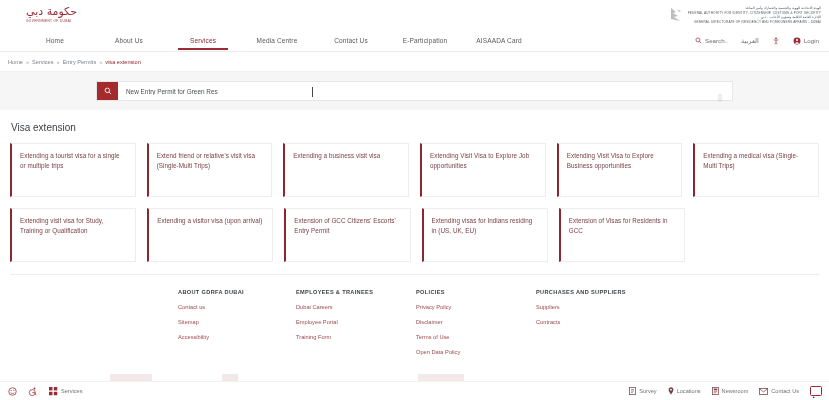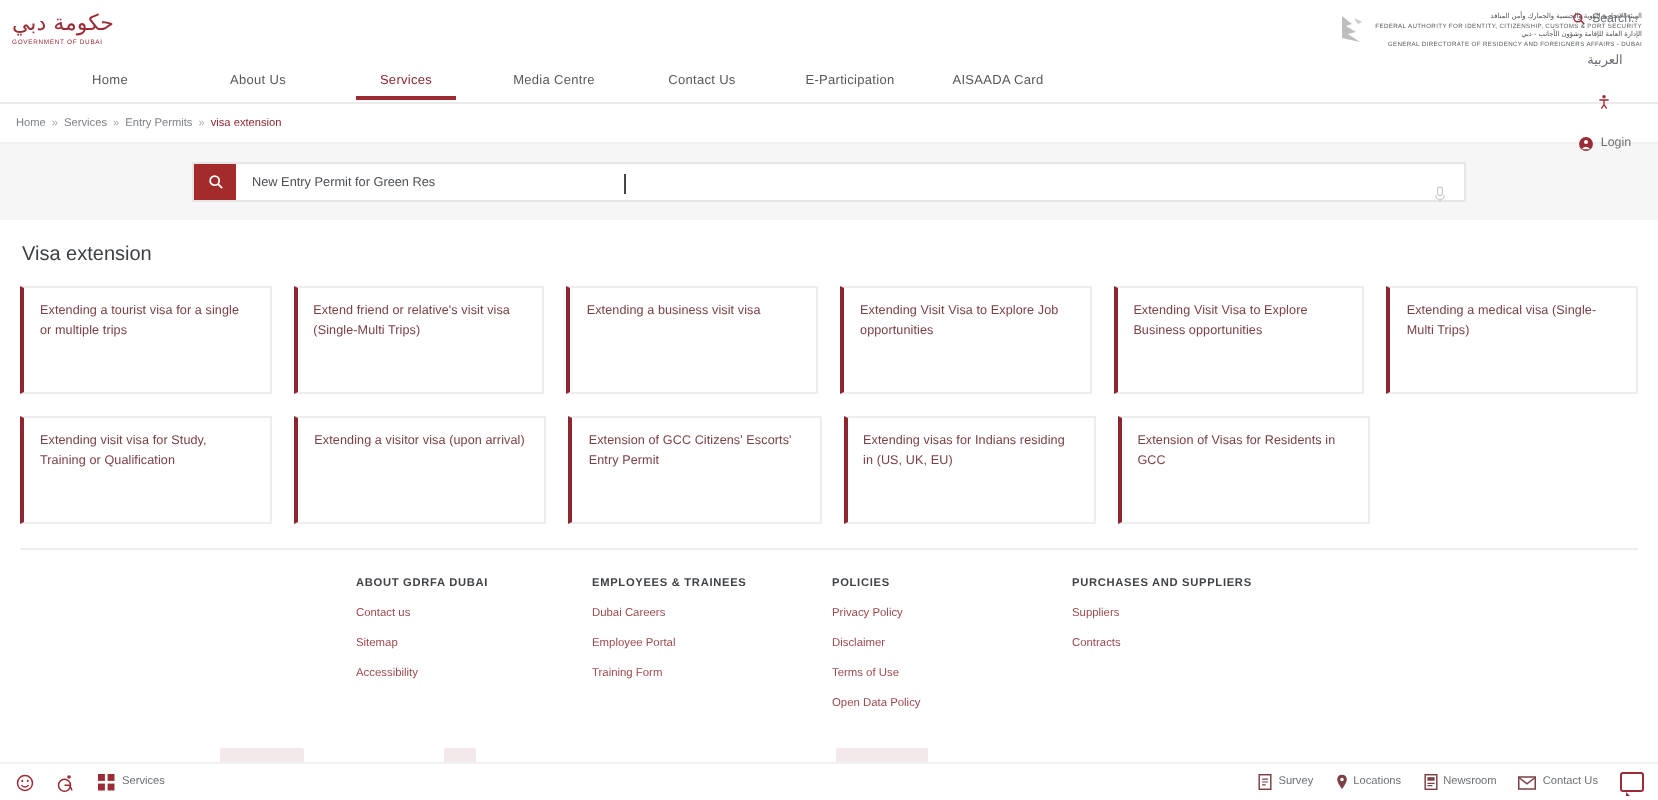--- a/index.html
+++ b/index.html
@@ -14,21 +14,21 @@
 
   
   .topbar {
     height: 30px;
     background: #ffffff;
     display: flex;
     align-items: center;
     justify-content: space-between;
     padding: 0 8px 0 6px;
   }
-  .gov-logo { display: flex; flex-direction: column; align-items: flex-start; }
+  .gov-logo { display: flex; flex-direction: column; align-items: flex-start; margin-left: 20px; }
   .gov-logo .ar {
     font-size: 11px; color: #9b2c35; letter-spacing: .5px;
     font-family: "DejaVu Sans", sans-serif; line-height: 12px;
   }
   .gov-logo .en {
     font-size: 3.2px; color: #9b2c35; letter-spacing: .35px;
     line-height: 5px; margin-top: 1px;
   }
   .fed-logo { display: flex; align-items: center; gap: 4px; }
   .fed-mark { width: 16px; height: 18px; opacity: .75; }
@@ -52,21 +52,21 @@
     font-size: 6.5px; color: #55595d; padding: 0 0;
     width: 74px; text-align: center; position: relative; cursor: pointer;
     letter-spacing: .15px;
   }
   .nav-item.active { color: #8c2730; }
   .nav-item.active::after {
     content: ""; position: absolute; left: 12px; right: 12px; bottom: -6px;
     height: 1.6px; background: #9b2c35;
   }
   .nav-right {
-    position: absolute; right: 10px; display: flex; align-items: center; gap: 13px; flex-direction: column;
+    position: absolute; right: 10px; display: flex; align-items: center; gap: 13px;
   }
   .nav-util { display: flex; align-items: center; gap: 3px; font-size: 6.2px; color: #6a6e72; cursor: pointer; }
   .nav-util.ar { font-family: "DejaVu Sans", sans-serif; font-size: 6.5px; color: #6a6e72; }
   .ic { display: inline-flex; align-items: center; justify-content: center; }
 
   
   .breadcrumb {
     font-size: 5.6px; color: #7d8186; padding: 7px 0 6px 8px;
     display: flex; align-items: center; gap: 3px;
   }

